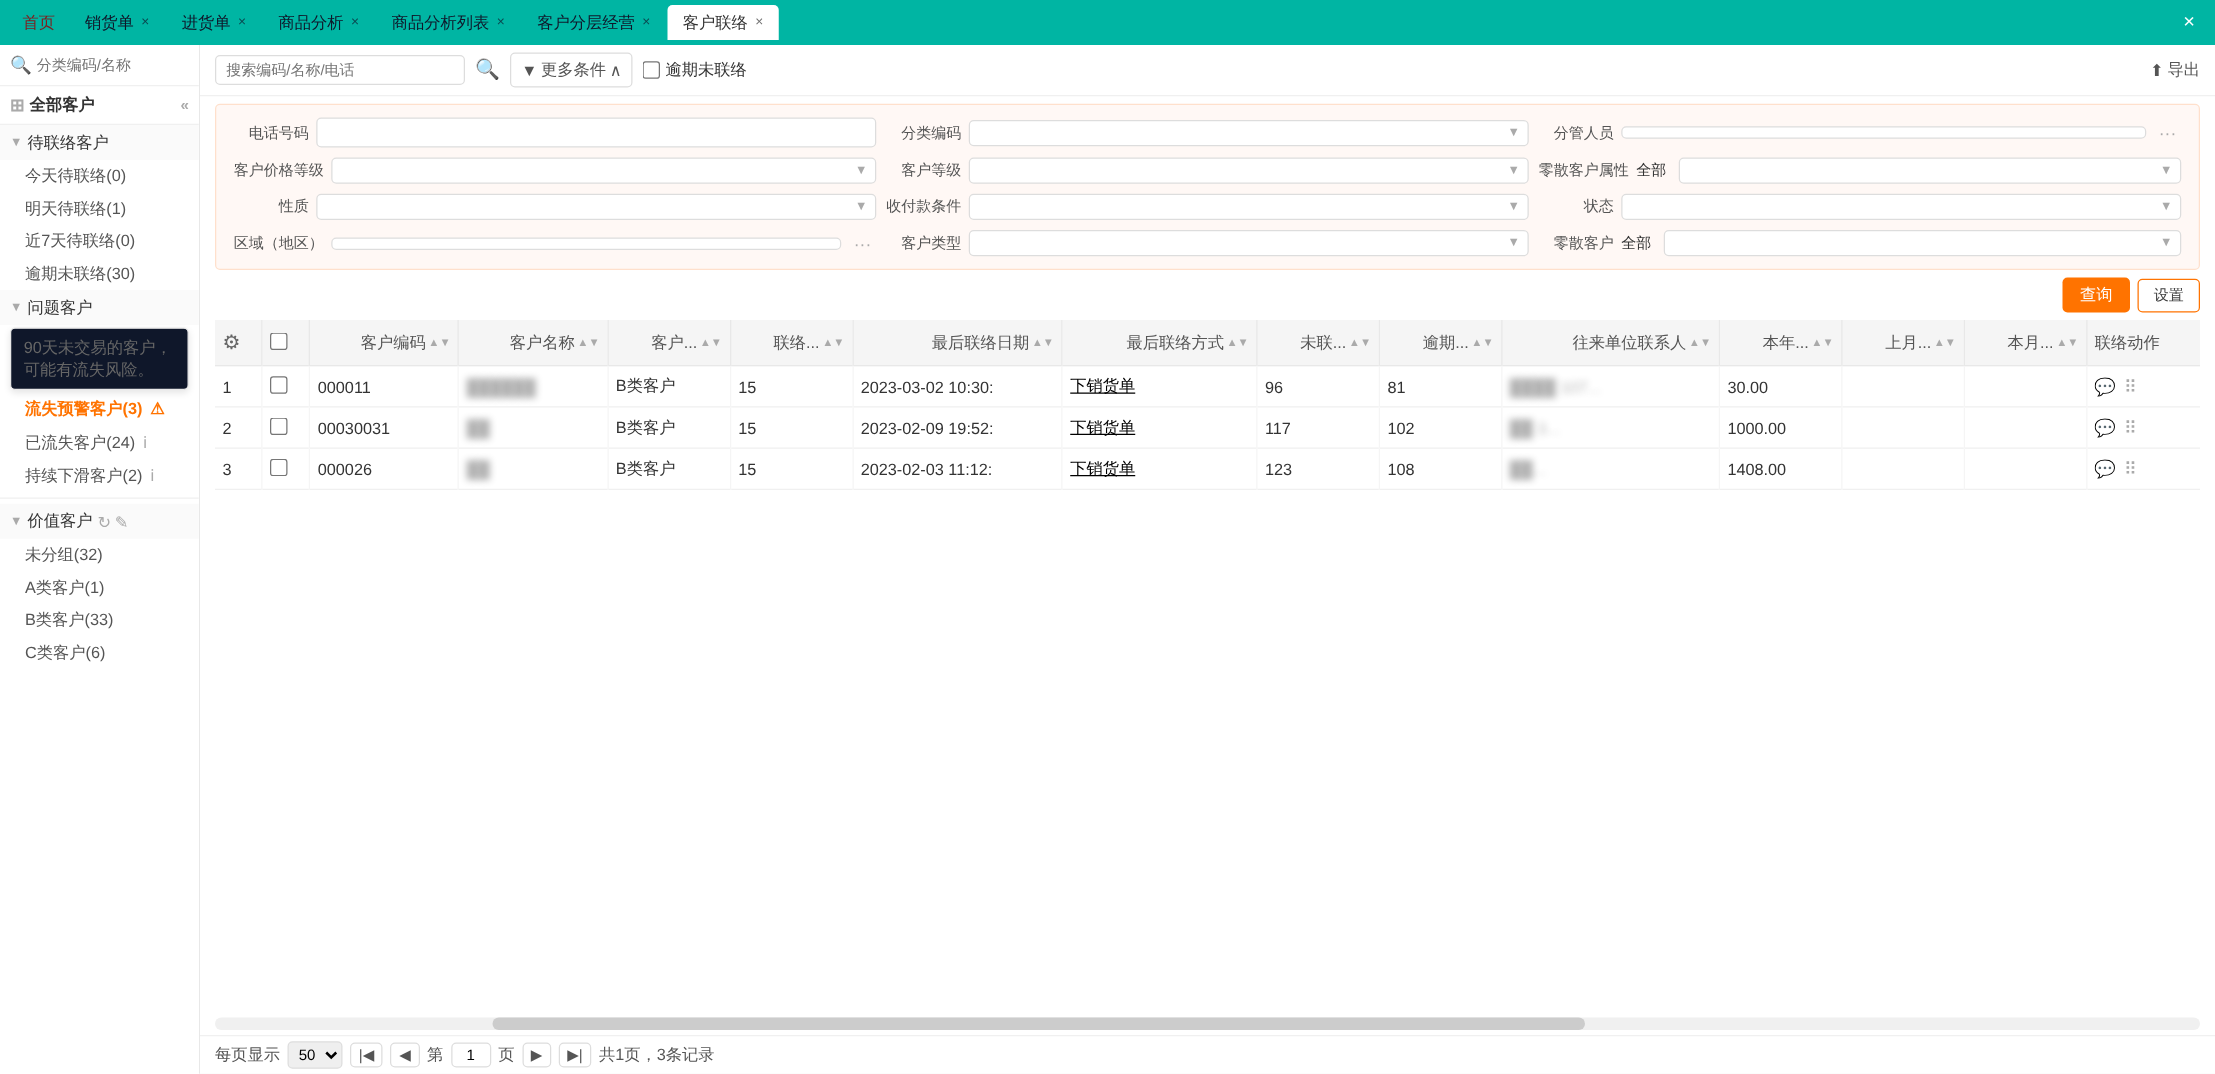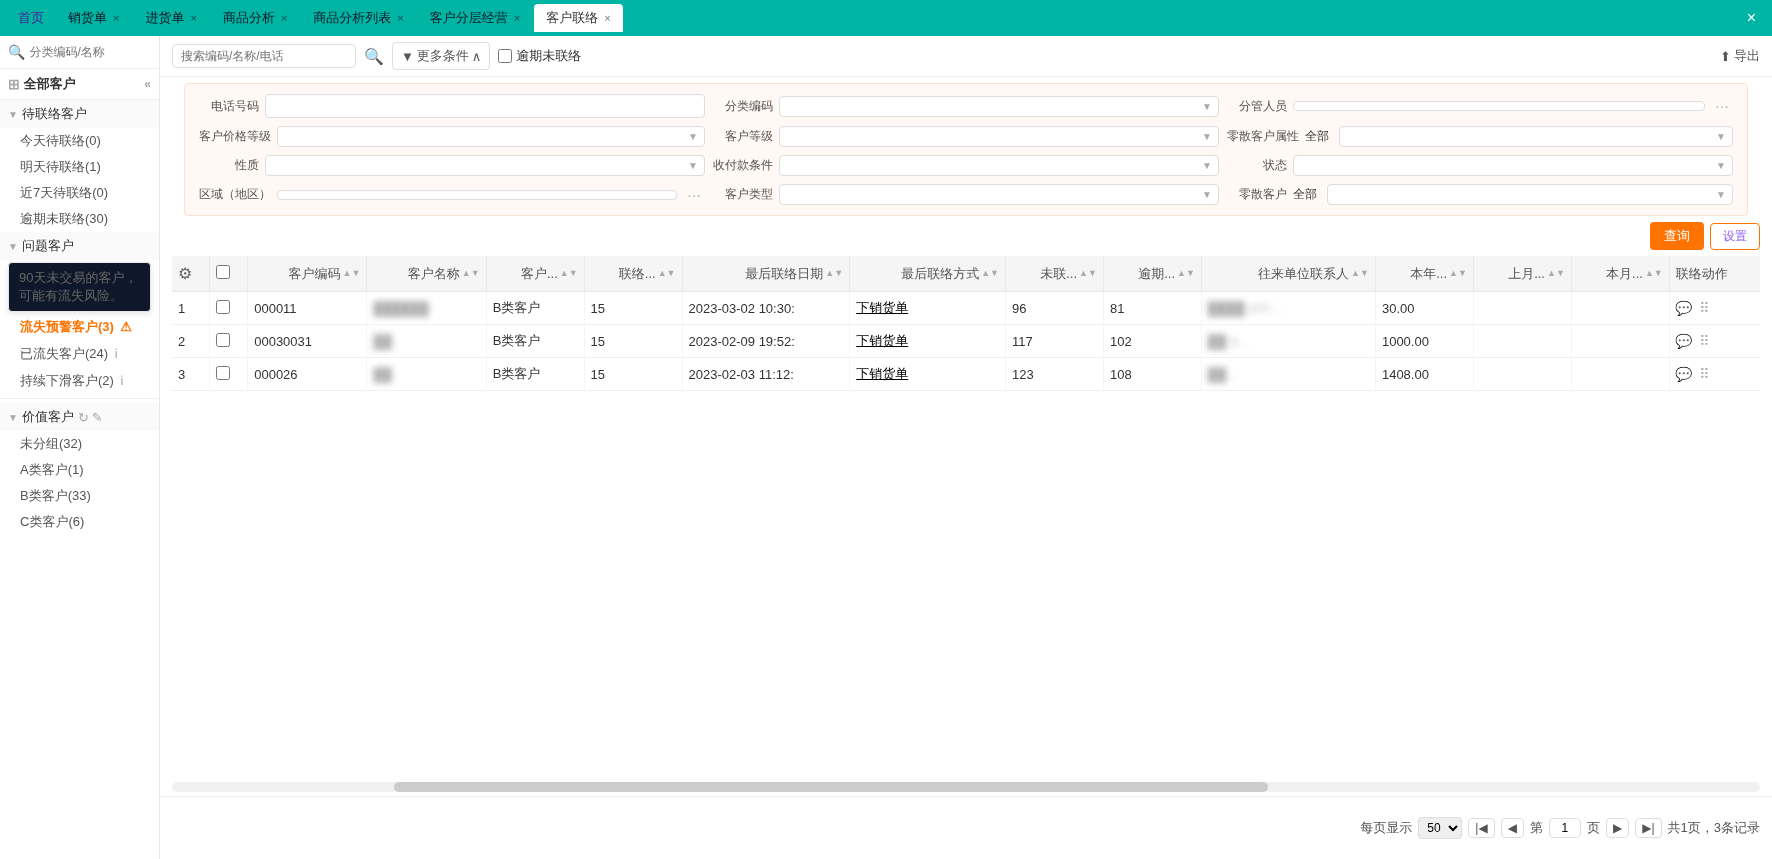--- a/index.html
+++ b/index.html
@@ -21,21 +21,21 @@
       height: 28px;
       border-radius: 4px 4px 0 0;
       cursor: pointer;
       color: #0f172a;
       font-size: 13px;
       gap: 6px;
       white-space: nowrap;
     }
     .nav-tab.active { background: white; color: #333; border-radius: 4px 4px 0 0; }
     .nav-tab .close-x { font-size: 11px; opacity: 0.7; cursor: pointer; }
-    .nav-home { color: #4c1d95; font-size: 13px; padding: 0 10px; cursor: pointer; }
+    .nav-home { color: #7f1d1d; font-size: 13px; padding: 0 10px; cursor: pointer; }
     .nav-right-close {
       margin-left: auto;
       color: white;
       cursor: pointer;
       font-size: 16px;
       padding: 0 8px;
     }
 
     
     .main-layout {
@@ -125,21 +125,21 @@
       padding: 6px 12px;
       border-bottom: 1px solid #f0f0f0;
       gap: 8px;
       background: white;
     }
     .filter-search-input {
       border: 1px solid #ddd;
       border-radius: 4px;
       padding: 4px 8px;
       font-size: 12px;
-      width: 184px;
+      width: 200px;
       outline: none;
       color: #999;
     }
     .filter-btn {
       display: flex;
       align-items: center;
       gap: 3px;
       padding: 4px 8px;
       border: 1px solid #ddd;
       border-radius: 4px;
@@ -163,21 +163,21 @@
       font-size: 12px;
       color: #555;
       cursor: pointer;
     }
 
     
     .advanced-filter {
       background: #fff8f5;
       border: 1px solid #ffe0cc;
       border-radius: 4px;
-      margin: 6px 24px;
+      margin: 6px 12px;
       padding: 10px 14px;
     }
     .filter-row {
       display: flex;
       align-items: center;
       gap: 8px;
       margin-bottom: 8px;
     }
     .filter-row:last-child { margin-bottom: 0; }
     .filter-field {
@@ -231,21 +231,21 @@
       background: #ff7300;
       color: white;
       border: none;
       border-radius: 4px;
       padding: 5px 14px;
       font-size: 13px;
       cursor: pointer;
     }
     .btn-setting {
       background: white;
-      color: #8b5cf6;
+      color: #404040;
       border: 1px solid #ff7300;
       border-radius: 4px;
       padding: 4px 12px;
       font-size: 12px;
       cursor: pointer;
     }
 
     
     .table-container {
       flex: 1;
@@ -284,22 +284,21 @@
     .sort-icon { color: #aaa; font-size: 9px; display: flex; flex-direction: column; line-height: 1; }
     .link-text { color: #000000; cursor: pointer; text-decoration: underline; }
     .blurred { color: transparent; text-shadow: 0 0 6px rgba(0,0,0,0.3); user-select: none; }
     .row-actions { display: flex; align-items: center; gap: 6px; }
     .action-icon { color: #aaa; cursor: pointer; font-size: 14px; }
 
     
     .pagination {
       display: flex;
       align-items: center;
-      justify-content: flex-end;
-      padding: 20px 12px;
+      padding: 4px 12px;
       border-top: 1px solid #f0f0f0;
       gap: 6px;
       font-size: 12px;
       color: #555;
     }
     .pagination-select {
       border: 1px solid #ddd;
       border-radius: 4px;
       padding: 2px 4px;
       font-size: 12px;

